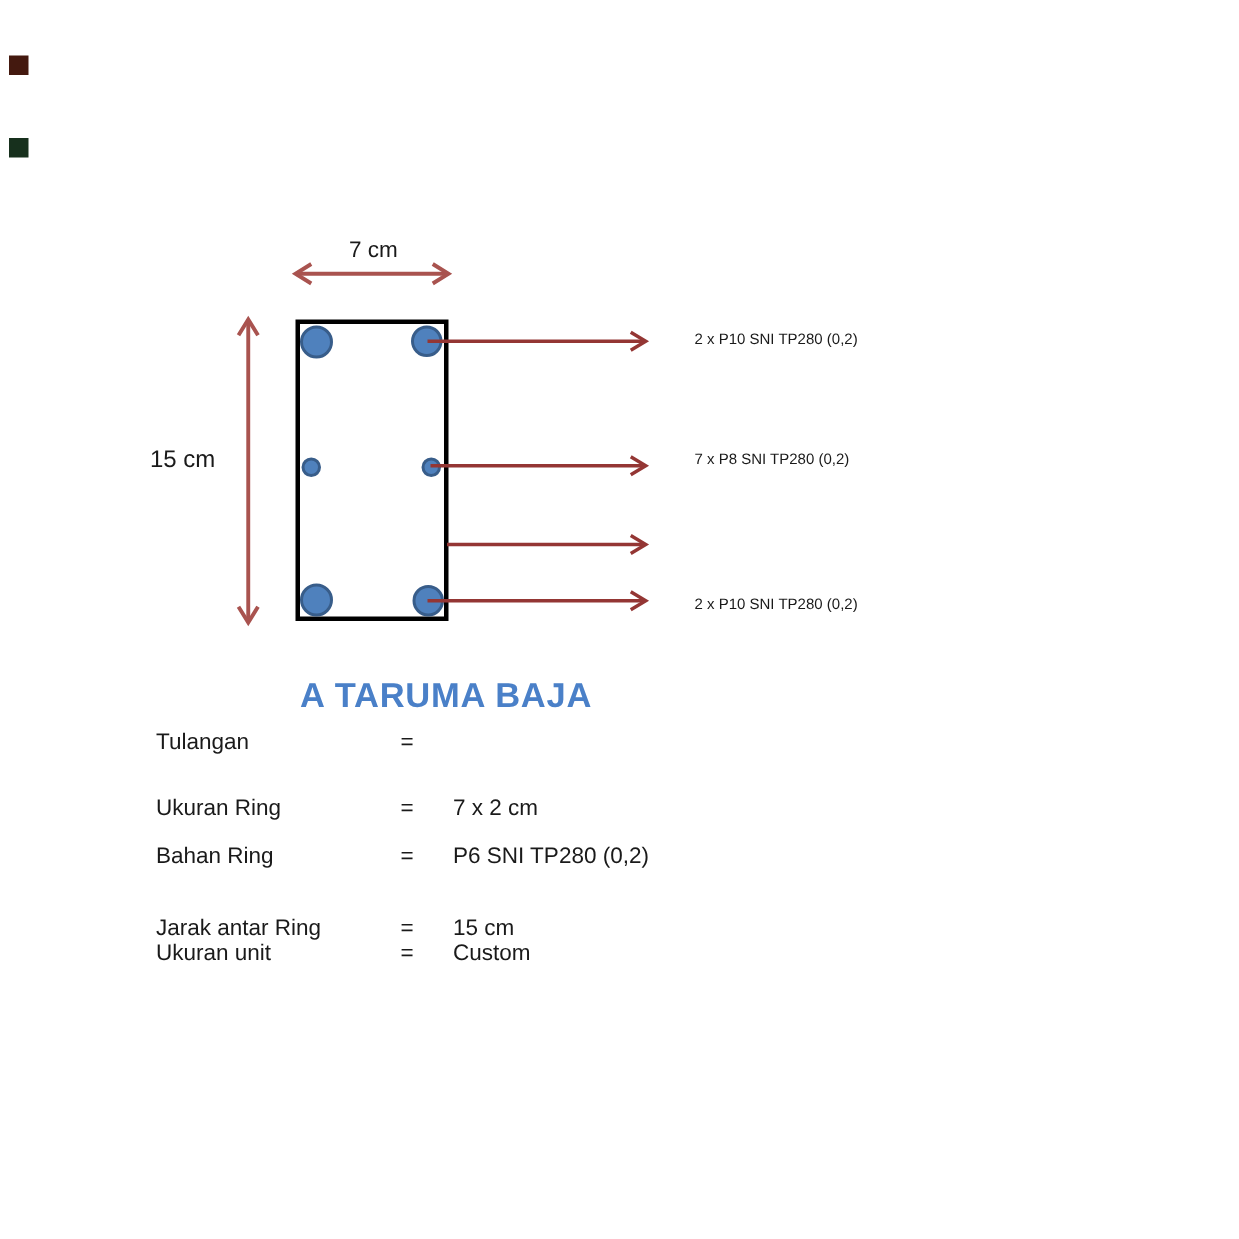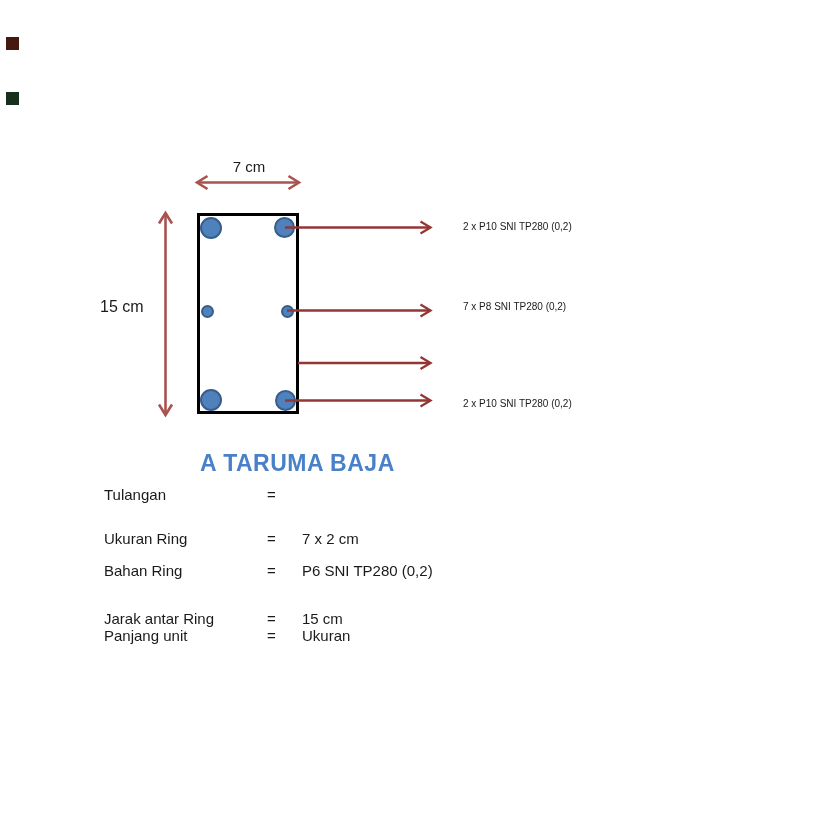--- a/index.html
+++ b/index.html
@@ -200,18 +200,18 @@
     <span class="spec-label">Bahan Ring</span>
     <span class="spec-eq">=</span>
     <span class="spec-value">P6 SNI TP280 (0,2)</span>
   </div>
   <div id="spec-row-3" class="spec-row">
     <span class="spec-label">Jarak antar Ring</span>
     <span class="spec-eq">=</span>
     <span class="spec-value">15 cm</span>
   </div>
   <div id="spec-row-4" class="spec-row">
-    <span class="spec-label">Panjang unit</span>
-    <span class="spec-eq">=</span>
-    <span class="spec-value">Ukuran</span>
+    <span class="spec-label">Ukuran unit</span>
+    <span class="spec-eq">=</span>
+    <span class="spec-value">Custom</span>
   </div>
 
 </div>
 
 </body></html>

